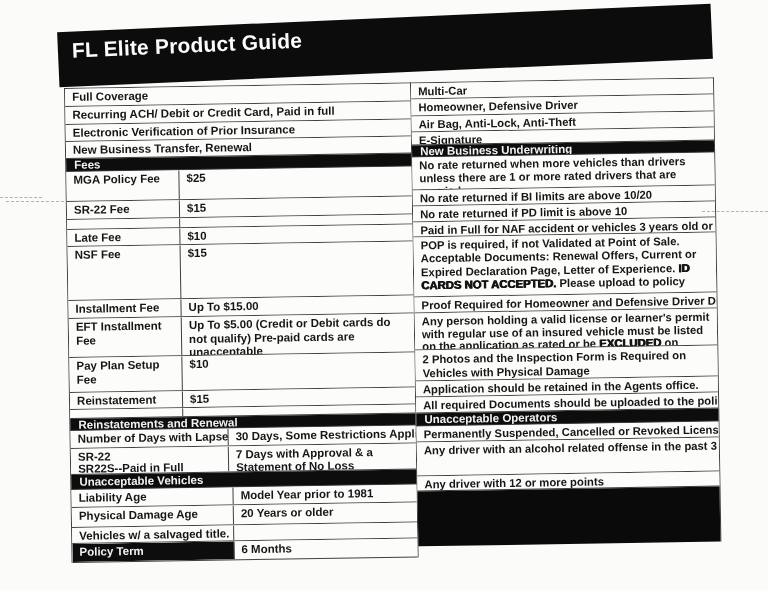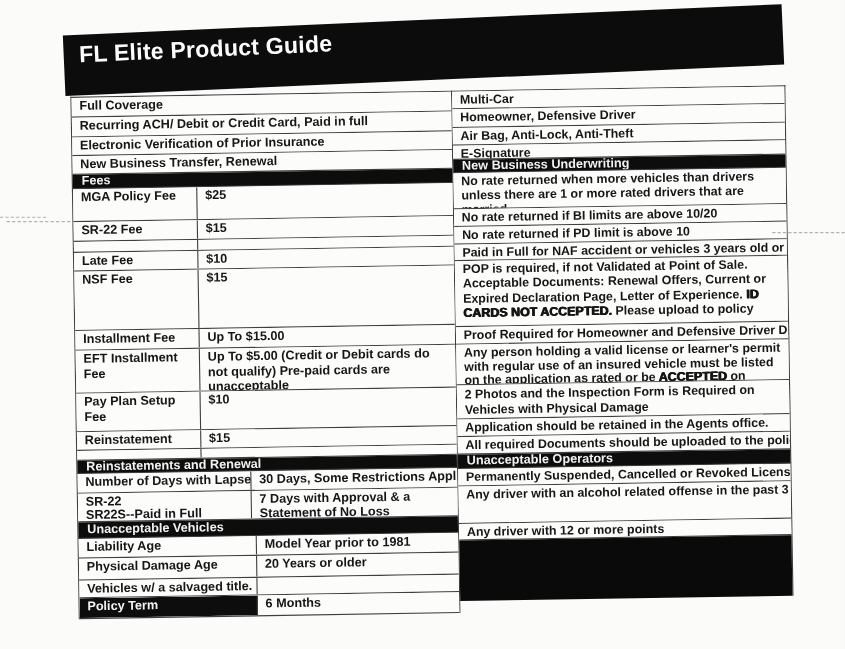--- a/index.html
+++ b/index.html
@@ -179,21 +179,21 @@
       <div class="r" style="height:15px">
           <div class="c full nowrap">Paid in Full for NAF accident or vehicles 3 years old or newer</div>
         </div>
       <div class="r" style="height:60px">
         <div class="c full" style="line-height:13.4px"><span>POP is required, if not Validated at Point of Sale. Acceptable Documents: Renewal Offers, Current or Expired Declaration Page, Letter of Experience. </span><span class="xb">ID CARDS NOT ACCEPTED.</span><span> Please upload to policy</span></div>
       </div>
       <div class="r" style="height:16px">
           <div class="c full nowrap">Proof Required for Homeowner and Defensive Driver Discount</div>
         </div>
       <div class="r" style="height:37px">
-        <div class="c full" style="line-height:12.6px"><span>Any person holding a valid license or learner's permit with regular use of an insured vehicle must be listed on the application as rated or be </span><span class="xb">ACCEPTED</span><span> on Application.</span></div>
+        <div class="c full" style="line-height:12.6px"><span>Any person holding a valid license or learner's permit with regular use of an insured vehicle must be listed on the application as rated or be </span><span class="xb">EXCLUDED</span><span> on Application.</span></div>
       </div>
       <div class="r" style="height:31px">
           <div class="c full" style="line-height:14px">2 Photos and the Inspection Form is Required on Vehicles with Physical Damage</div>
         </div>
       <div class="r" style="height:16px">
           <div class="c full nowrap">Application should be retained in the Agents office.</div>
         </div>
       <div class="r" style="height:16px">
           <div class="c full nowrap">All required Documents should be uploaded to the policy</div>
         </div>

